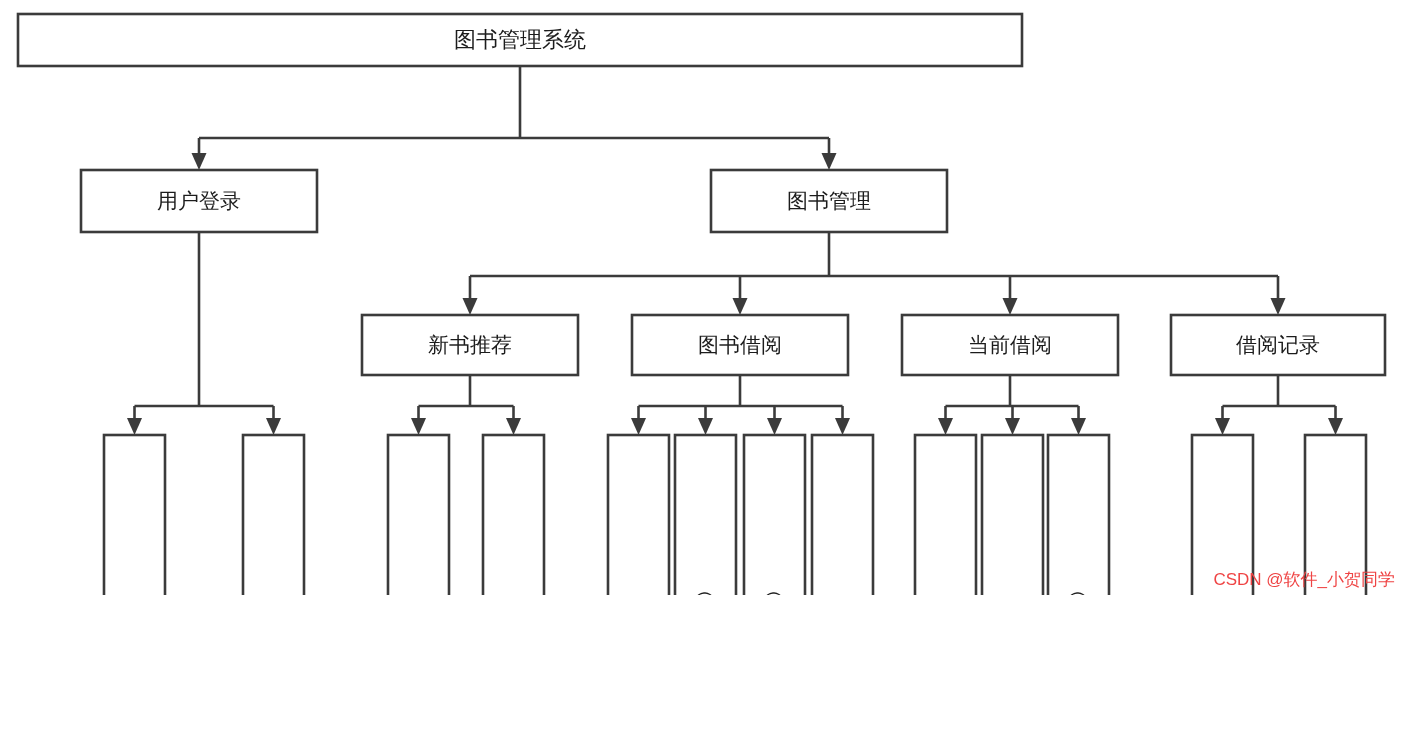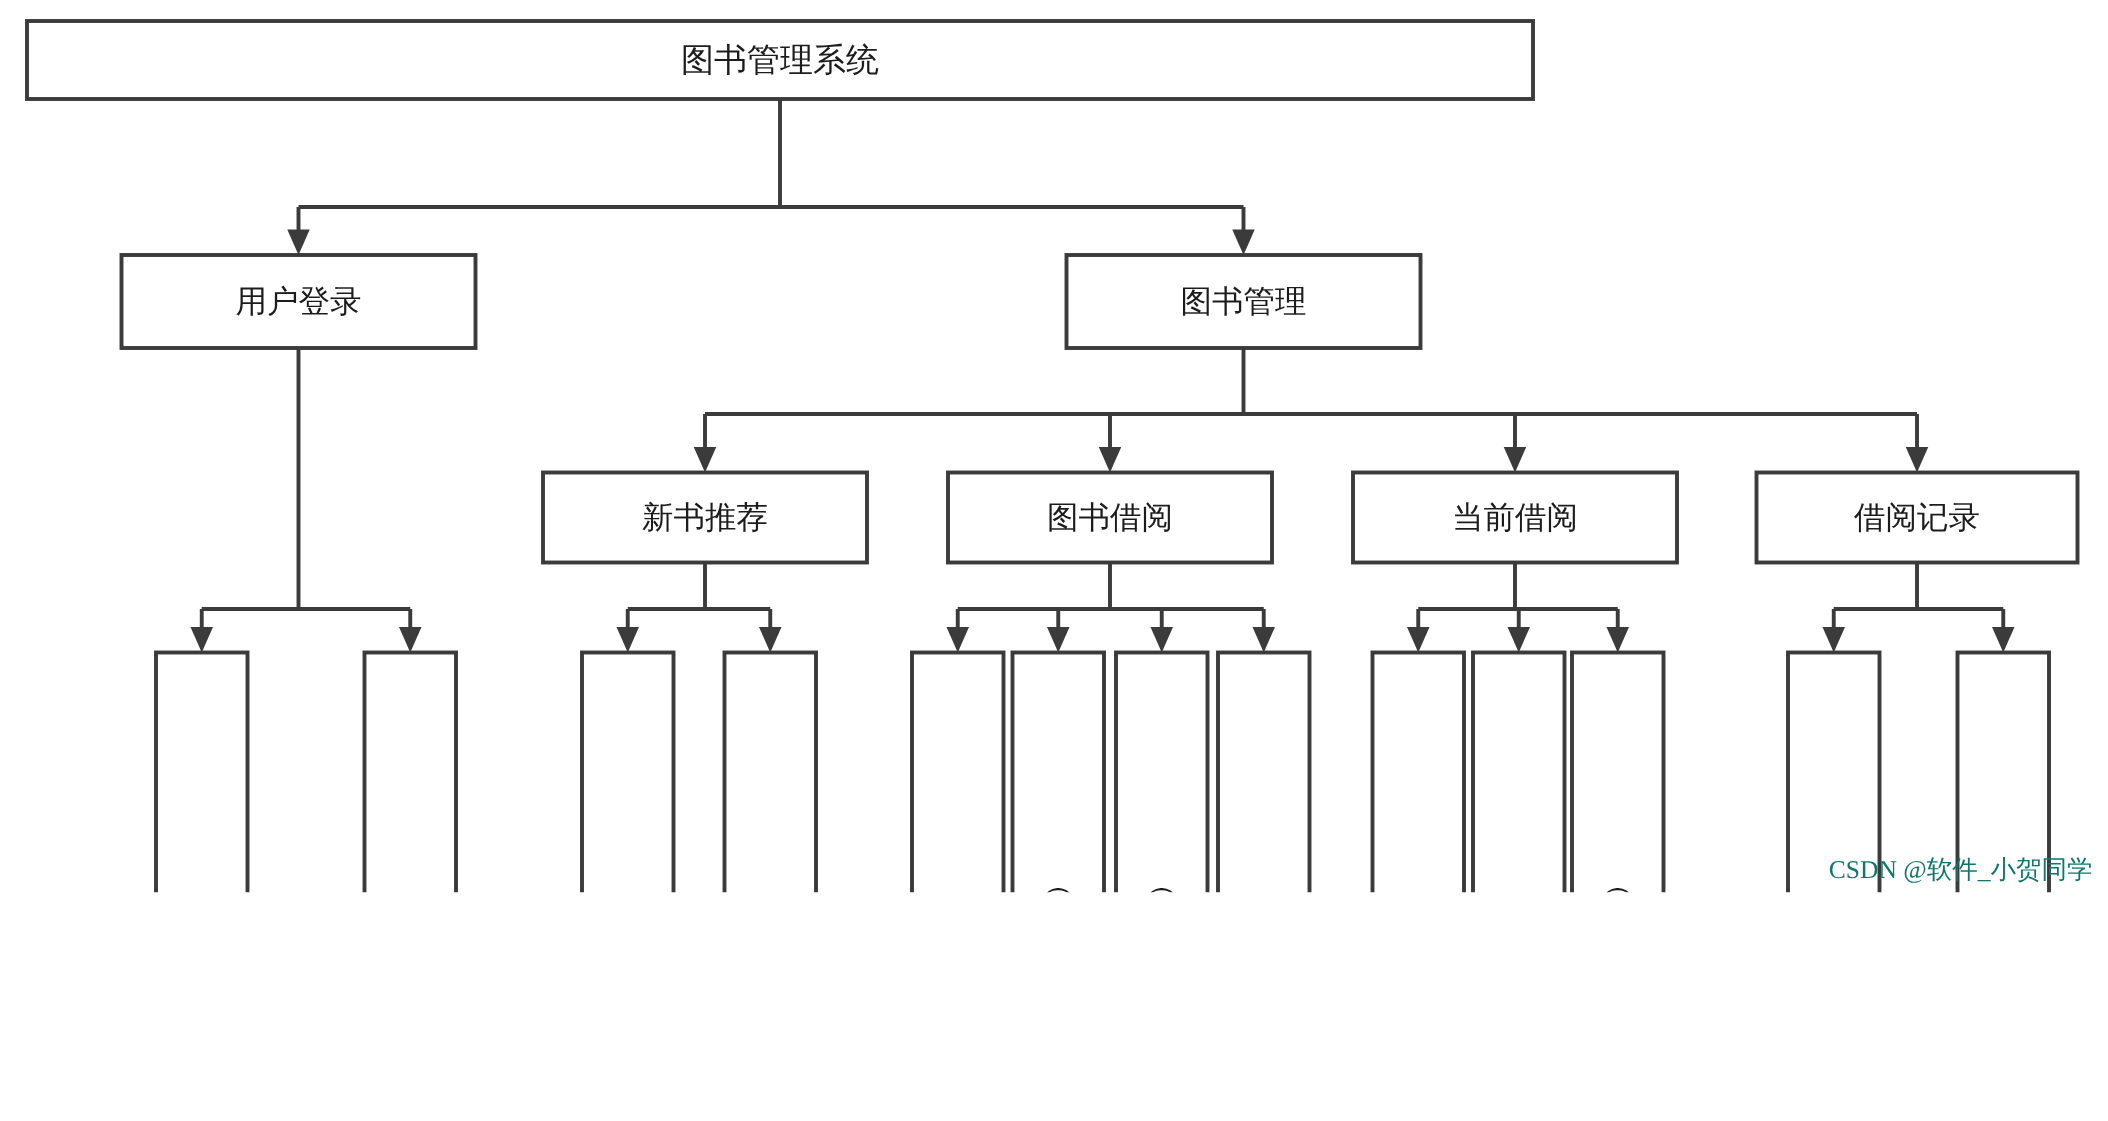--- a/index.html
+++ b/index.html
@@ -67,23 +67,23 @@
     white-space: nowrap;
   }
   .leaf-label.compact {
     font-size: 23px;
     letter-spacing: 0px;
   }
   .watermark {
     position: absolute;
     right: 10px;
     bottom: 4px;
-    font-family: Liberation Serif, serif;
+    font-family: Liberation Sans, sans-serif;
     font-size: 17px;
-    color: #0f766e;
+    color: #ef4444;
     white-space: nowrap;
     text-align: center;
   }
 </style>
 </head>
 <body>
 
 <div id="diagram-root">
 
   <svg class="diagram-svg" viewBox="0 0 1405 747" xmlns="http://www.w3.org/2000/svg">

